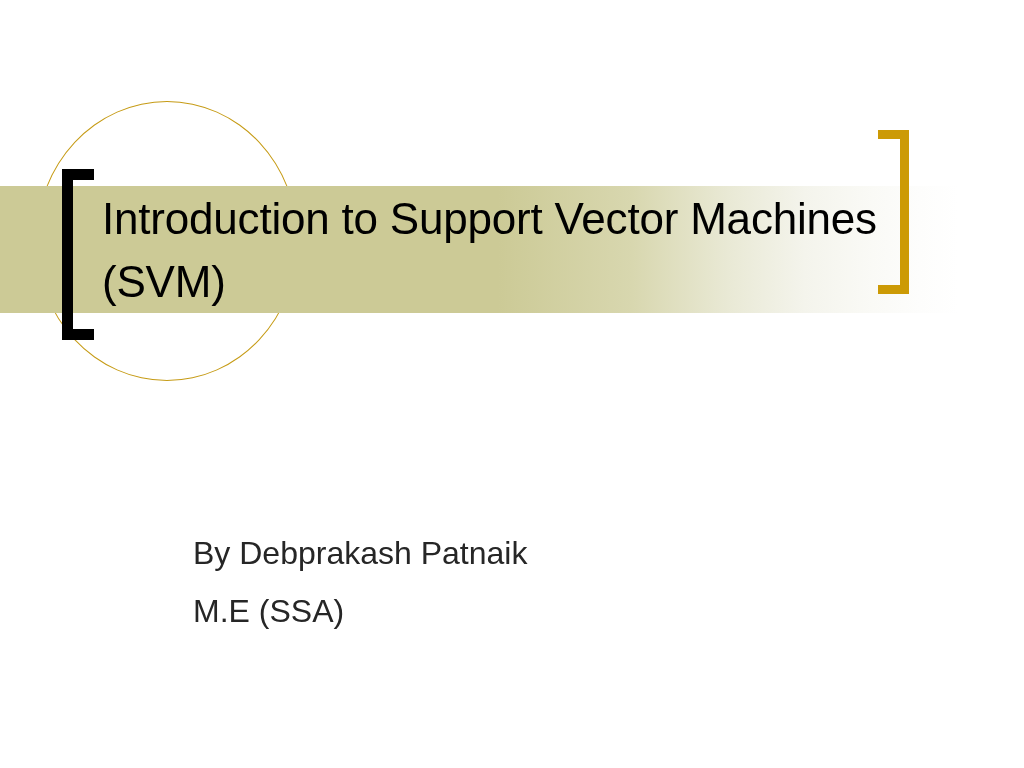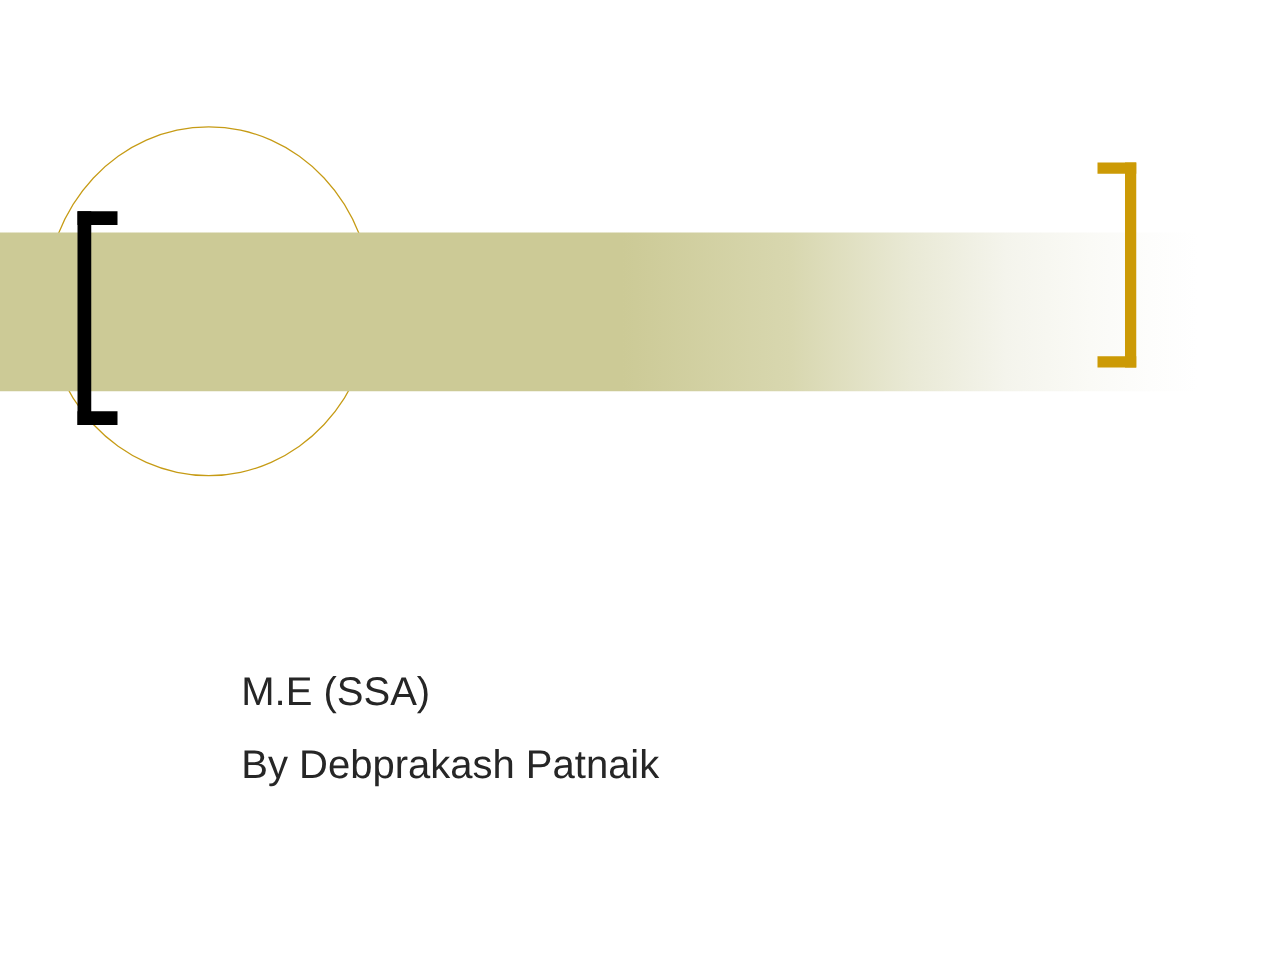--- a/index.html
+++ b/index.html
@@ -116,19 +116,20 @@
 <div class="slide">
 
   <div class="deco-circle"></div>
 
   <div class="title-banner"></div>
 
   <div class="bracket-left"></div>
 
   <div class="bracket-right"></div>
 
+  <div class="title-text">Introduction to Support Vector Machines (SVM)</div>
 
   <div class="byline">
+    <span class="byline-line">By Debprakash Patnaik</span>
     <span class="byline-line">M.E (SSA)</span>
-    <span class="byline-line">By Debprakash Patnaik</span>
   </div>
 
 </div>
 
 </body></html>

